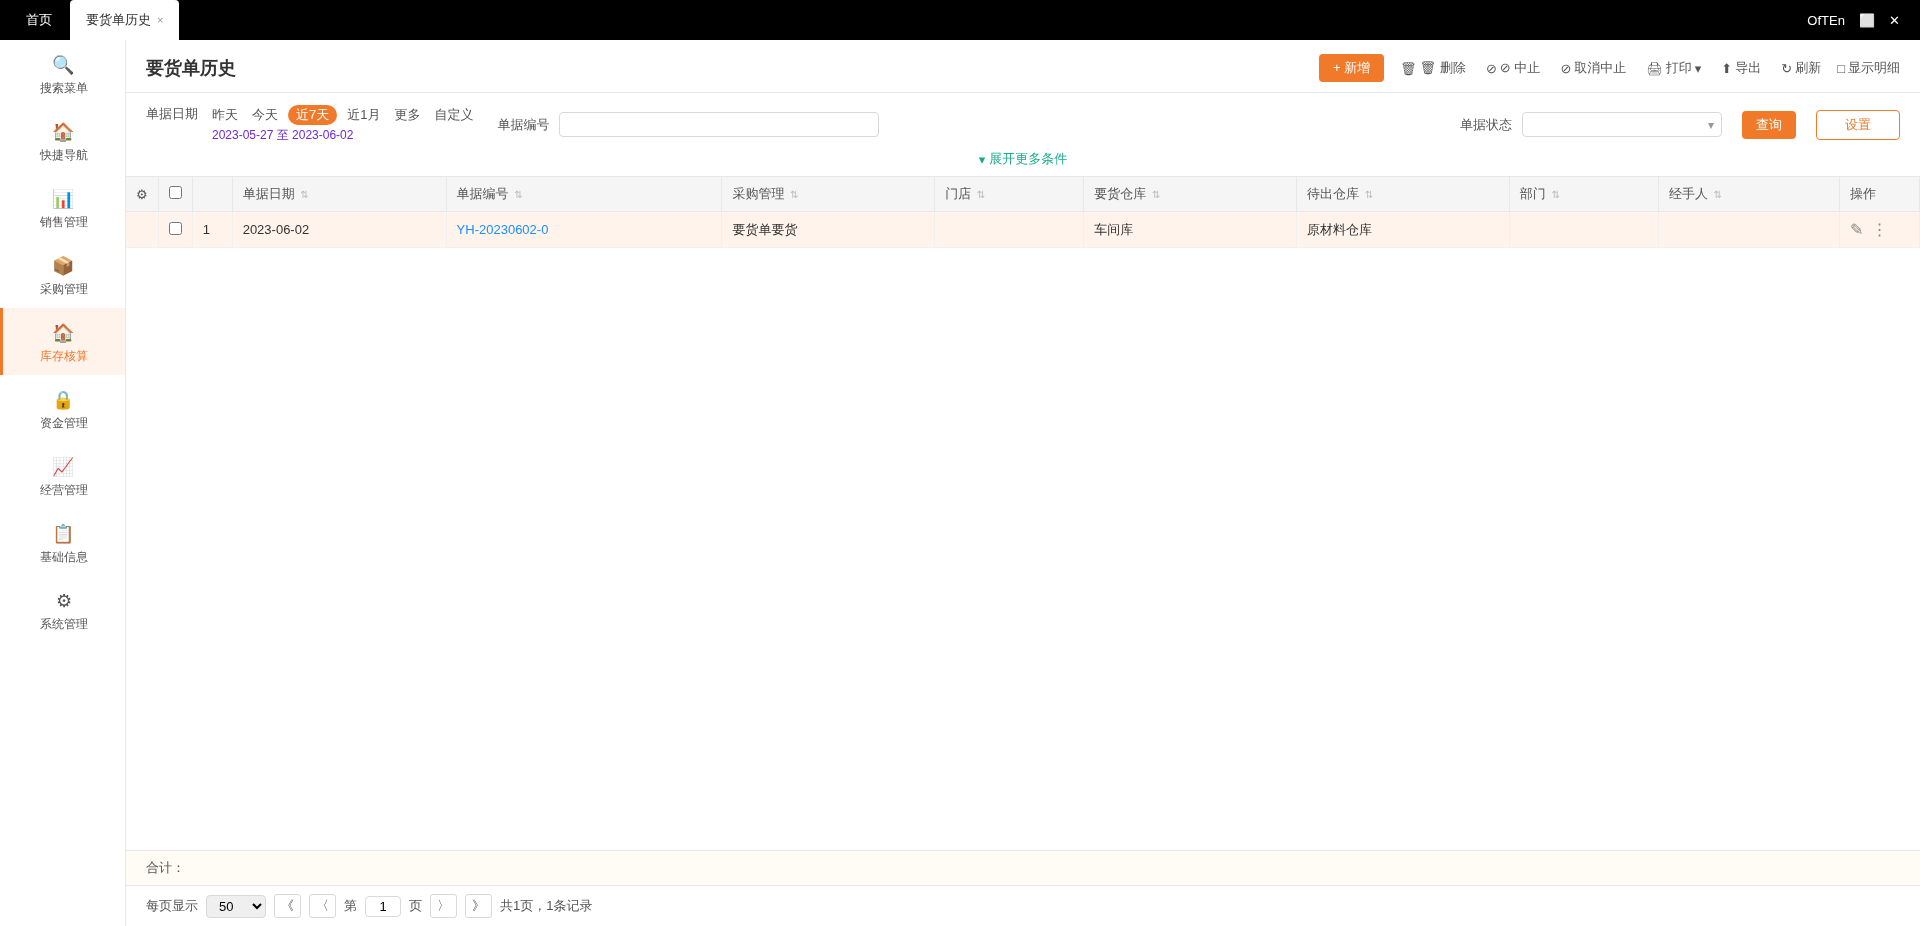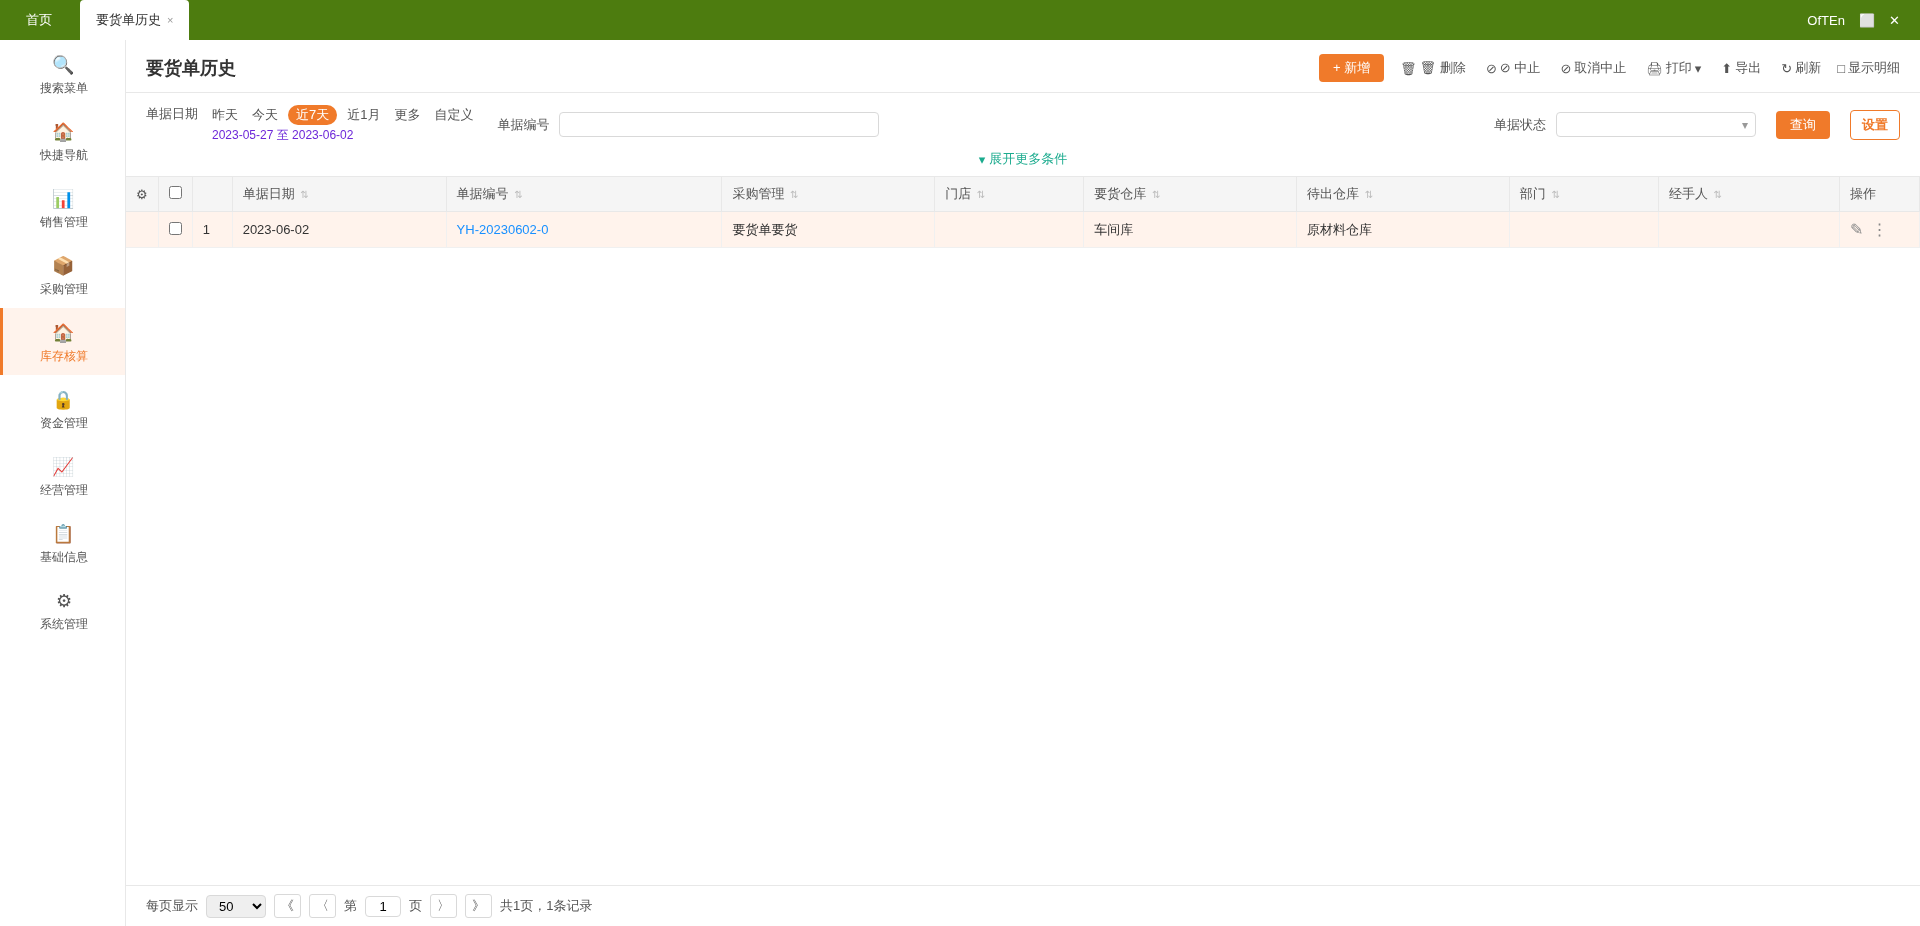--- a/index.html
+++ b/index.html
@@ -1,25 +1,25 @@
 <!DOCTYPE html>
 <html><head>
   <meta charset="utf-8">
   <style>
     * { box-sizing: border-box; margin: 0; padding: 0; }
     body { font-family: "Microsoft YaHei", Arial, sans-serif; font-size: 13px; background: #f5f5f5; display: flex; flex-direction: column; height: 926px; overflow: hidden; }
 
     
     .top-bar {
-      background: #4d7c0f;
+      background: #000000;
       height: 40px;
       display: flex;
       align-items: center;
       padding: 0 10px;
-      gap: 12px;
+      gap: 2px;
       flex-shrink: 0;
     }
     .top-bar-tab {
       height: 40px;
       display: flex;
       align-items: center;
       padding: 0 16px;
       color: #fff;
       font-size: 13px;
       cursor: pointer;
@@ -123,24 +123,23 @@
       border-radius: 4px;
       padding: 5px 14px;
       cursor: pointer;
       font-size: 13px;
     }
     .btn-secondary {
       background: #fff;
       color: #f07a2a;
       border: 1px solid #f07a2a;
       border-radius: 4px;
-      padding: 5px 11px;
-      cursor: pointer;
-      font-size: 13px;
-      font-weight: bold;
+      padding: 5px 28px;
+      cursor: pointer;
+      font-size: 13px;
     }
     .display-cell-btn {
       display: flex;
       align-items: center;
       gap: 3px;
       font-size: 13px;
       color: #555;
       cursor: pointer;
     }
 
@@ -527,20 +526,23 @@
         <div class="row-action">
           <span class="row-action-btn" title="编辑">✎</span>
           <span class="row-action-btn" title="更多">⋮</span>
         </div>
       </td>
     </tr>
           </tbody>
       </table>
     </div>
 
+    <div class="footer-summary">
+      <span>合计：</span>
+    </div>
 
     <div class="pagination">
       <span>每页显示</span>
       <select>
         <option value="10">10</option>
         <option value="20">20</option>
         <option value="50" selected="">50</option>
         <option value="100">100</option>
       </select>
       <button class="pagination-btn">《</button>

